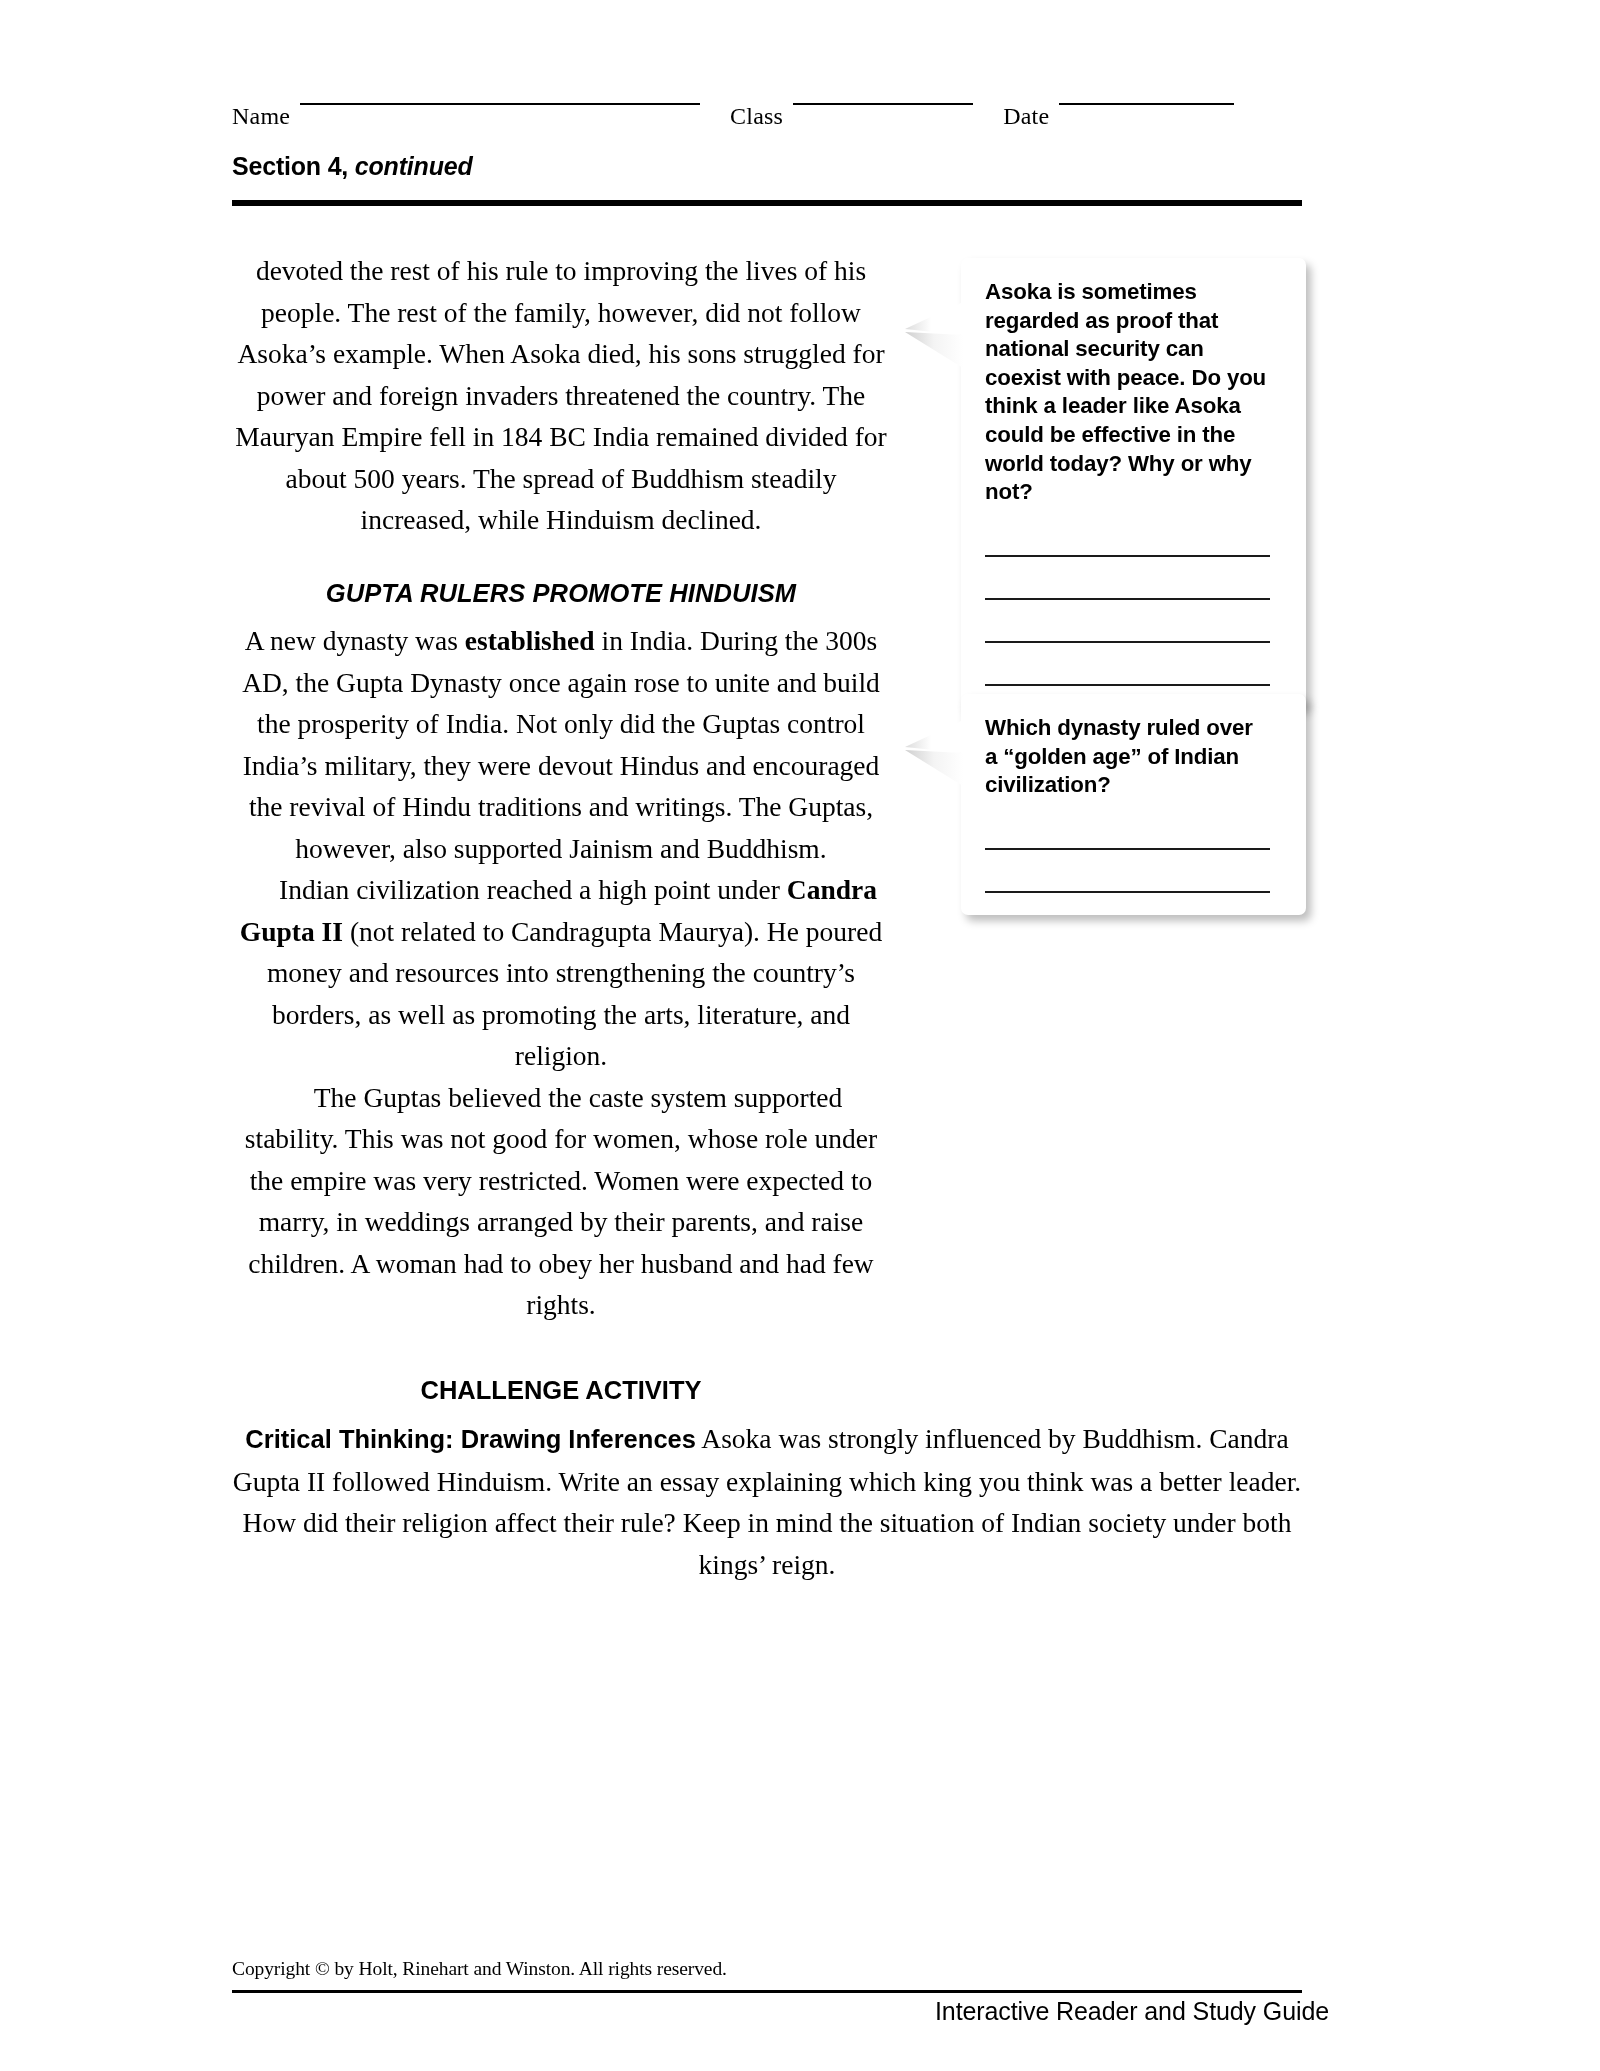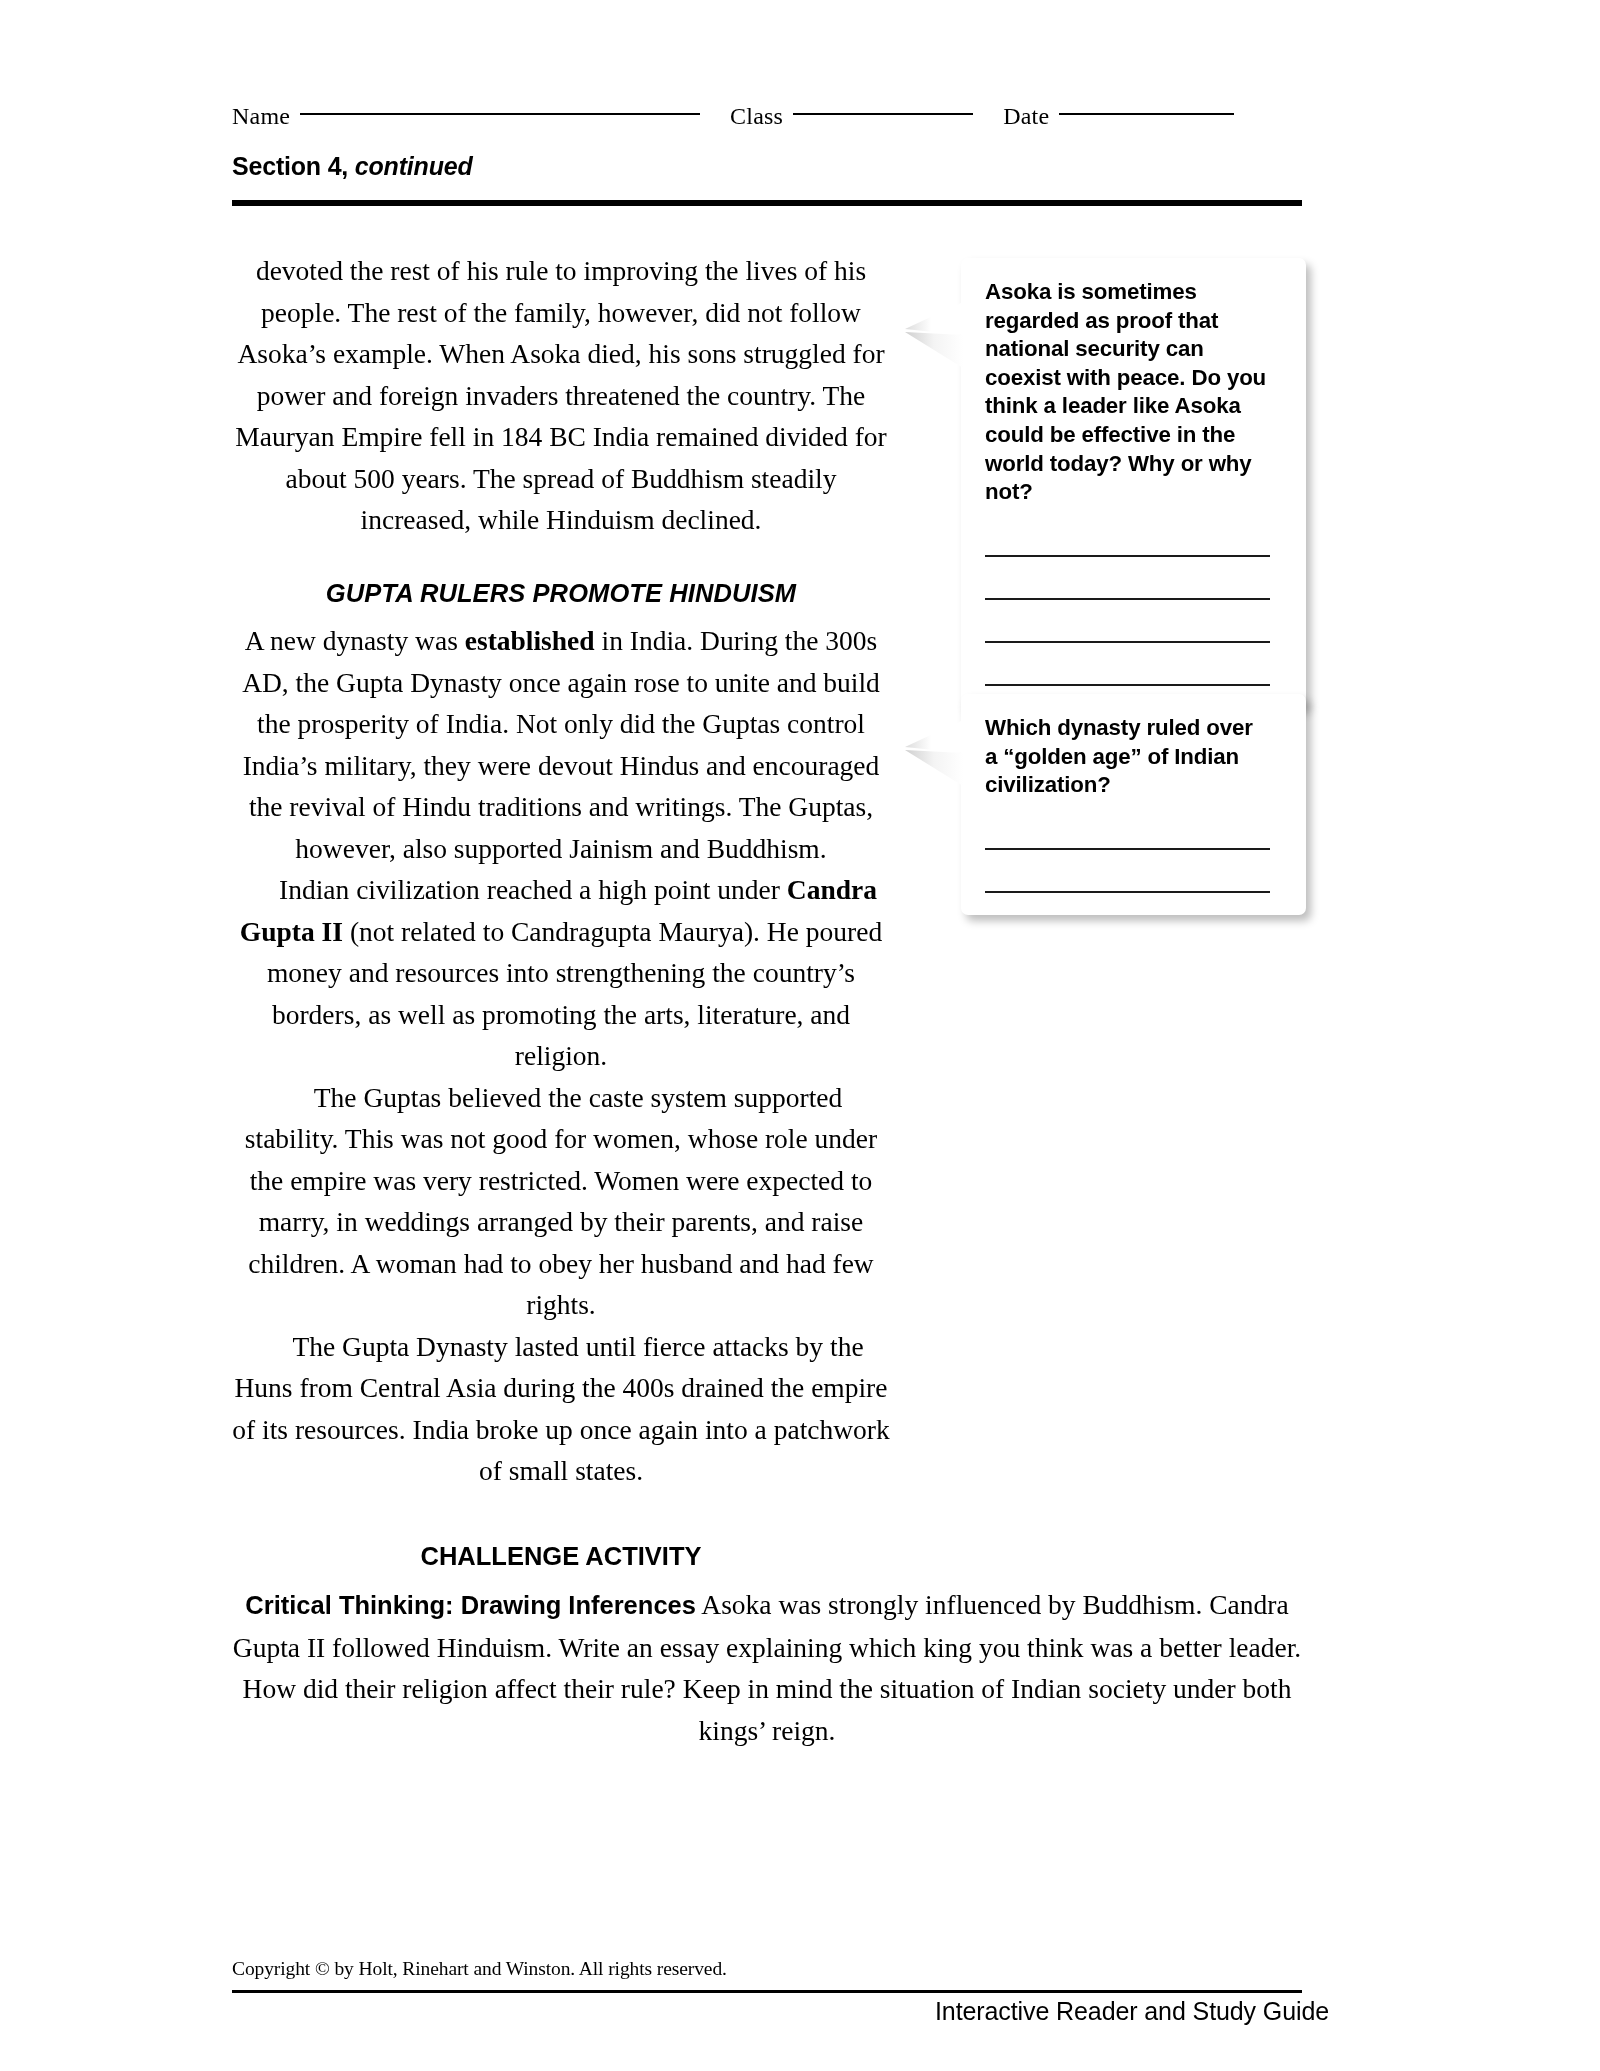--- a/index.html
+++ b/index.html
@@ -24,21 +24,21 @@
     background: #fff;
   }
 
   
   .header-row {
     position: absolute;
     left: 232px;
     top: 103px;
     width: 1080px;
     display: flex;
-    align-items: center;
+    align-items: flex-start;
     font-family: "Liberation Serif", serif;
     font-size: 24px;
     letter-spacing: 0.2px;
   }
   .hdr-label { white-space: nowrap; }
   .rule-line {
     border-bottom: 2.2px solid #000;
     height: 0;
     margin: 0 0 5px 10px;
   }
@@ -227,21 +227,20 @@
     <p>devoted the rest of his rule to improving the lives of his people. The rest of the family, however, did not follow Asoka’s example. When Asoka died, his sons struggled for power and foreign invaders threatened the country. The Mauryan Empire fell in 184 BC India remained divided for about 500 years. The spread of Buddhism steadily increased, while Hinduism declined.</p>
 
     <p class="sec-head">GUPTA RULERS PROMOTE HINDUISM</p>
 
     <p><span>A new dynasty was </span><b class="serif-bold">established</b><span> in India. During the 300s AD, the Gupta Dynasty once again rose to unite and build the prosperity of India. Not only did the Guptas control India’s military, they were devout Hindus and encouraged the revival of Hindu traditions and writings. The Guptas, however, also supported Jainism and Buddhism.</span></p>
 
     <p class="para-indent"><span>Indian civilization reached a high point under </span><b class="serif-bold">Candra Gupta II</b><span> (not related to Candragupta Maurya). He poured money and resources into strengthening the country’s borders, as well as promoting the arts, literature, and religion.</span></p>
 
     <p class="para-indent">The Guptas believed the caste system supported stability. This was not good for women, whose role under the empire was very restricted. Women were expected to marry, in weddings arranged by their parents, and raise children. A woman had to obey her husband and had few rights.</p>
 
-    <p class="para-indent">The Gupta Dynasty lasted until fierce attacks by the Huns from Central Asia during the 400s drained the empire of its resources. India broke up once again into a patchwork of small states.</p>
 
     <div class="challenge-wrap">
       <p class="challenge-head">CHALLENGE ACTIVITY</p>
       <p class="challenge-body"><span class="ct-label">Critical Thinking: Drawing Inferences</span><span>  Asoka was strongly influenced by Buddhism. Candra Gupta II followed Hinduism. Write an essay explaining which king you think was a better leader. How did their religion affect their rule? Keep in mind the situation of Indian society under both kings’ reign.</span></p>
     </div>
   </div>
 
   <div class="callout" id="callout-1">
     <div class="tail">
       <svg width="64" height="74" viewBox="0 0 64 74">

